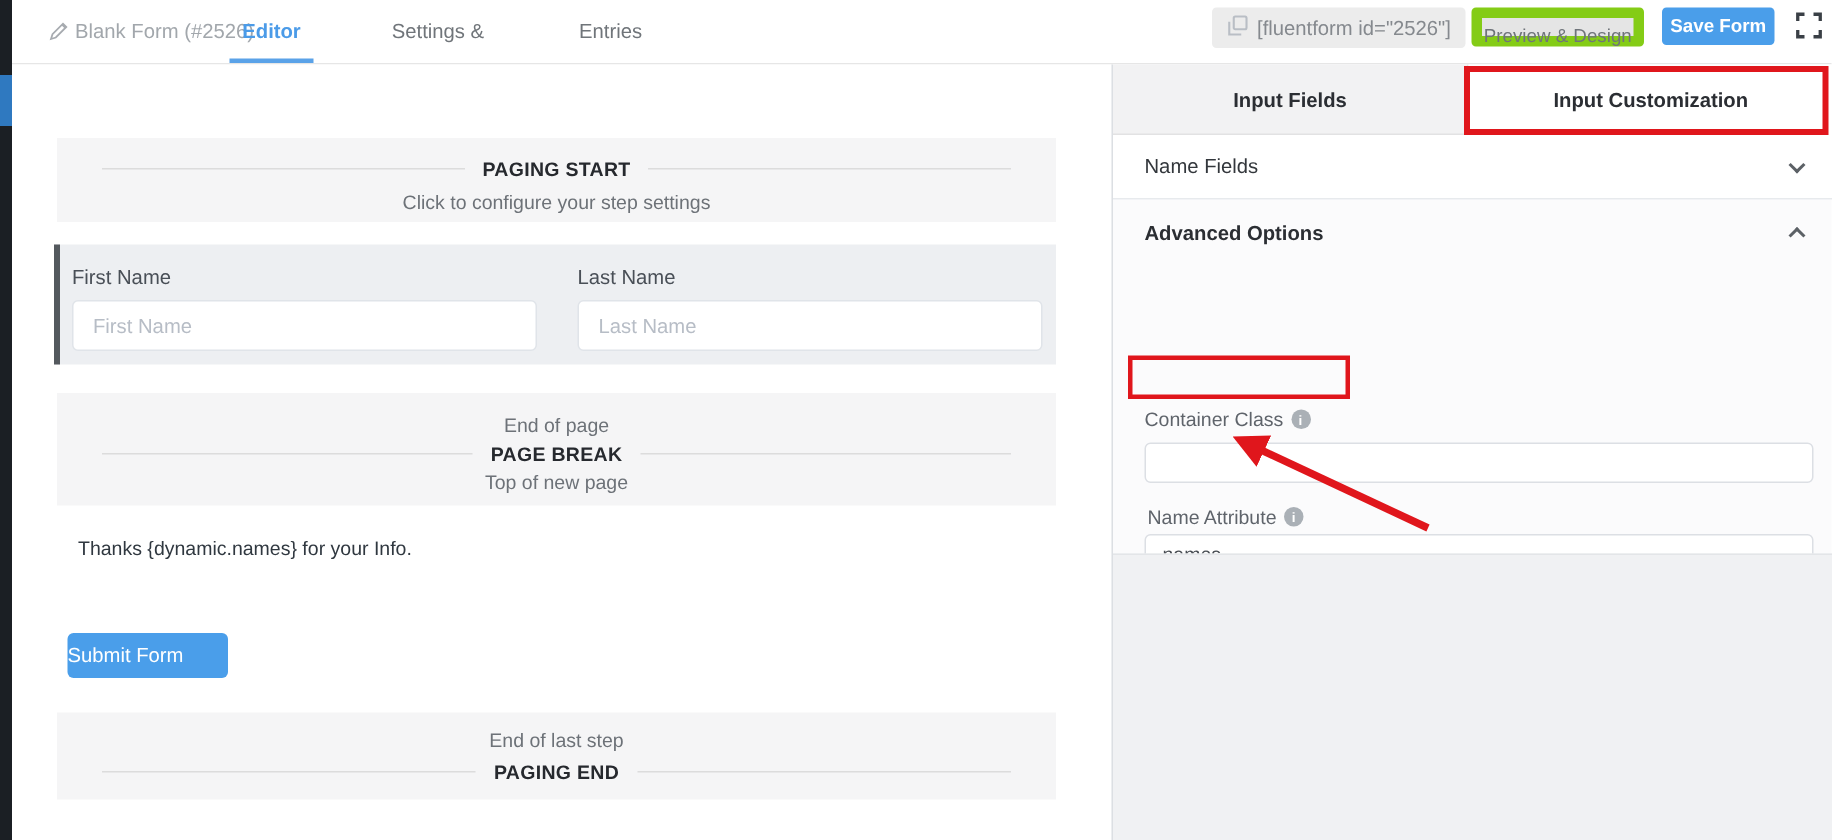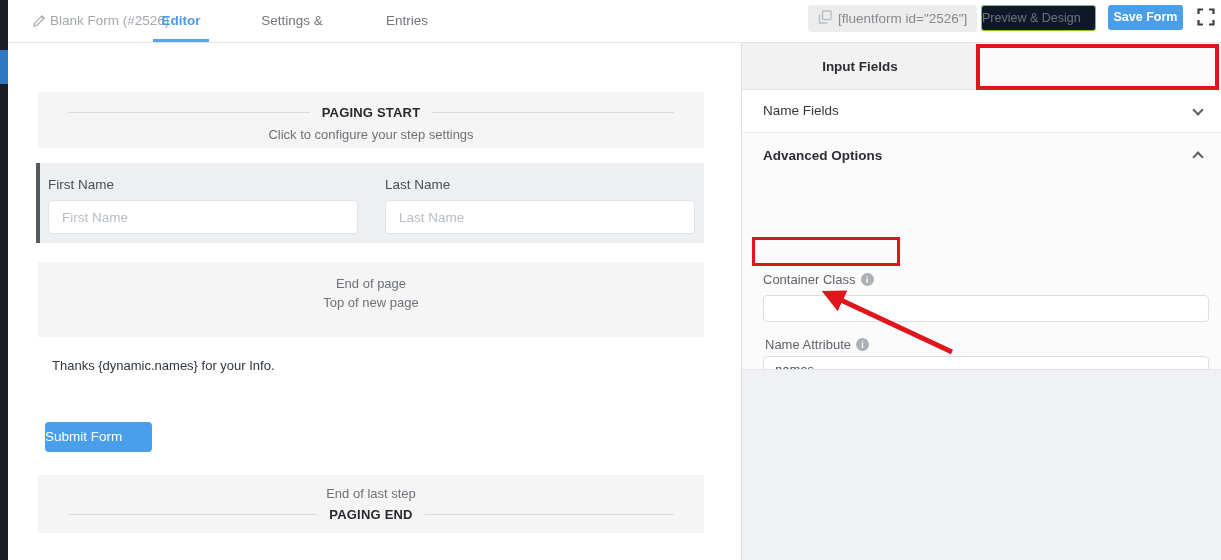--- a/index.html
+++ b/index.html
@@ -15,22 +15,22 @@
   #header { left:8px; top:0; width:1213px; height:43px; background:#fff; border-bottom:1px solid #e6e6e6; }
   .form-title { position:absolute; left:42px; top:0; line-height:42px; font-size:13.5px; color:#a2a7ac; }
   .pencil { position:absolute; left:24px; top:14px; }
   .top-tab { position:absolute; top:0; height:42px; line-height:42px; text-align:center; font-size:13.5px; color:#70757a; cursor:pointer; }
   .top-tab.active { color:#4b9be8; font-weight:bold; border-bottom:3px solid #5aa2e8; }
   #tab-editor { left:145px; width:56px; }
   #tab-settings { left:218px; width:132px; }
   #tab-entries { left:378px; width:40px; }
   .shortcode-pill { position:absolute; left:800px; top:5px; height:27px; background:#ececec; border-radius:3px;
     display:flex; align-items:center; padding:0 10px; gap:6px; color:#85898e; font-size:13.5px; }
-  .btn-preview { position:absolute; left:973px; top:5px; width:115px; height:26px; background:#0f172a; border:1px solid #84cc16;
-    border-radius:3px; color:#6f747a; font-size:12.5px; line-height:24px; cursor:pointer; }
+  .btn-preview { position:absolute; left:973px; top:5px; width:115px; height:26px; background:#e5e5e5; border:7px solid #84cc16;
+    border-radius:3px; color:#6f747a; font-size:12.5px; text-align:center; line-height:24px; cursor:pointer; }
   .btn-save { position:absolute; left:1100px; top:5px; width:75px; height:25px; background:#4a9eea; border:none;
     border-radius:3px; color:#fff; font-size:12.5px; font-weight:bold; text-align:center; line-height:25px; cursor:pointer; }
   .fullscreen { position:absolute; left:1189px; top:8px; cursor:pointer; }
 
   
   #editor { left:8px; top:43px; width:733px; height:517px; background:#fff; }
   .step-block { position:absolute; background:#f5f5f6; cursor:pointer; }
   .break-line { display:flex; align-items:center; padding:0 30px; }
   .break-line .hline { flex:1; height:1px; background:#dcdcdc; }
   .break-title { font-size:13px; font-weight:bold; color:#26292e; padding:0 12px; letter-spacing:.2px; }
@@ -149,39 +149,45 @@
       <input class="nf-input" type="text" placeholder="First Name" style="">
     </div>
     <div class="nf-col">
       <div class="nf-label">Last Name</div>
       <input class="nf-input" type="text" placeholder="Last Name" style="">
     </div>
   </div>
 
   <div id="page-break" class="step-block">
     <div class="break-sub">End of page</div>
+    <div class="break-line">
+      <span class="hline"></span>
+      <span class="break-title">PAGE BREAK</span>
+      <span class="hline"></span>
+    </div>
     <div class="break-sub">Top of new page</div>
   </div>
 
   <div id="custom-html-text">Thanks {dynamic.names} for your Info.</div>
 
   <div id="submit-btn">Submit Form</div>
 
   <div id="paging-end" class="step-block">
     <div class="break-sub">End of last step</div>
     <div class="break-line">
       <span class="hline"></span>
       <span class="break-title">PAGING END</span>
       <span class="hline"></span>
     </div>
   </div>
 </div>
 
 <div id="sidebar" class="abs">
   <div id="side-tab-fields" class="side-tab">Input Fields</div>
+  <div id="side-tab-custom" class="side-tab">Input Customization</div>
 
   <div class="accordion-row">
     <span class="row-label">Name Fields</span>
     <span class="row-chev chev down"></span>
   </div>
 
   <div id="advanced-section">
     <div class="adv-header">Advanced Options</div>
     <span class="adv-chev chev up"></span>
 

